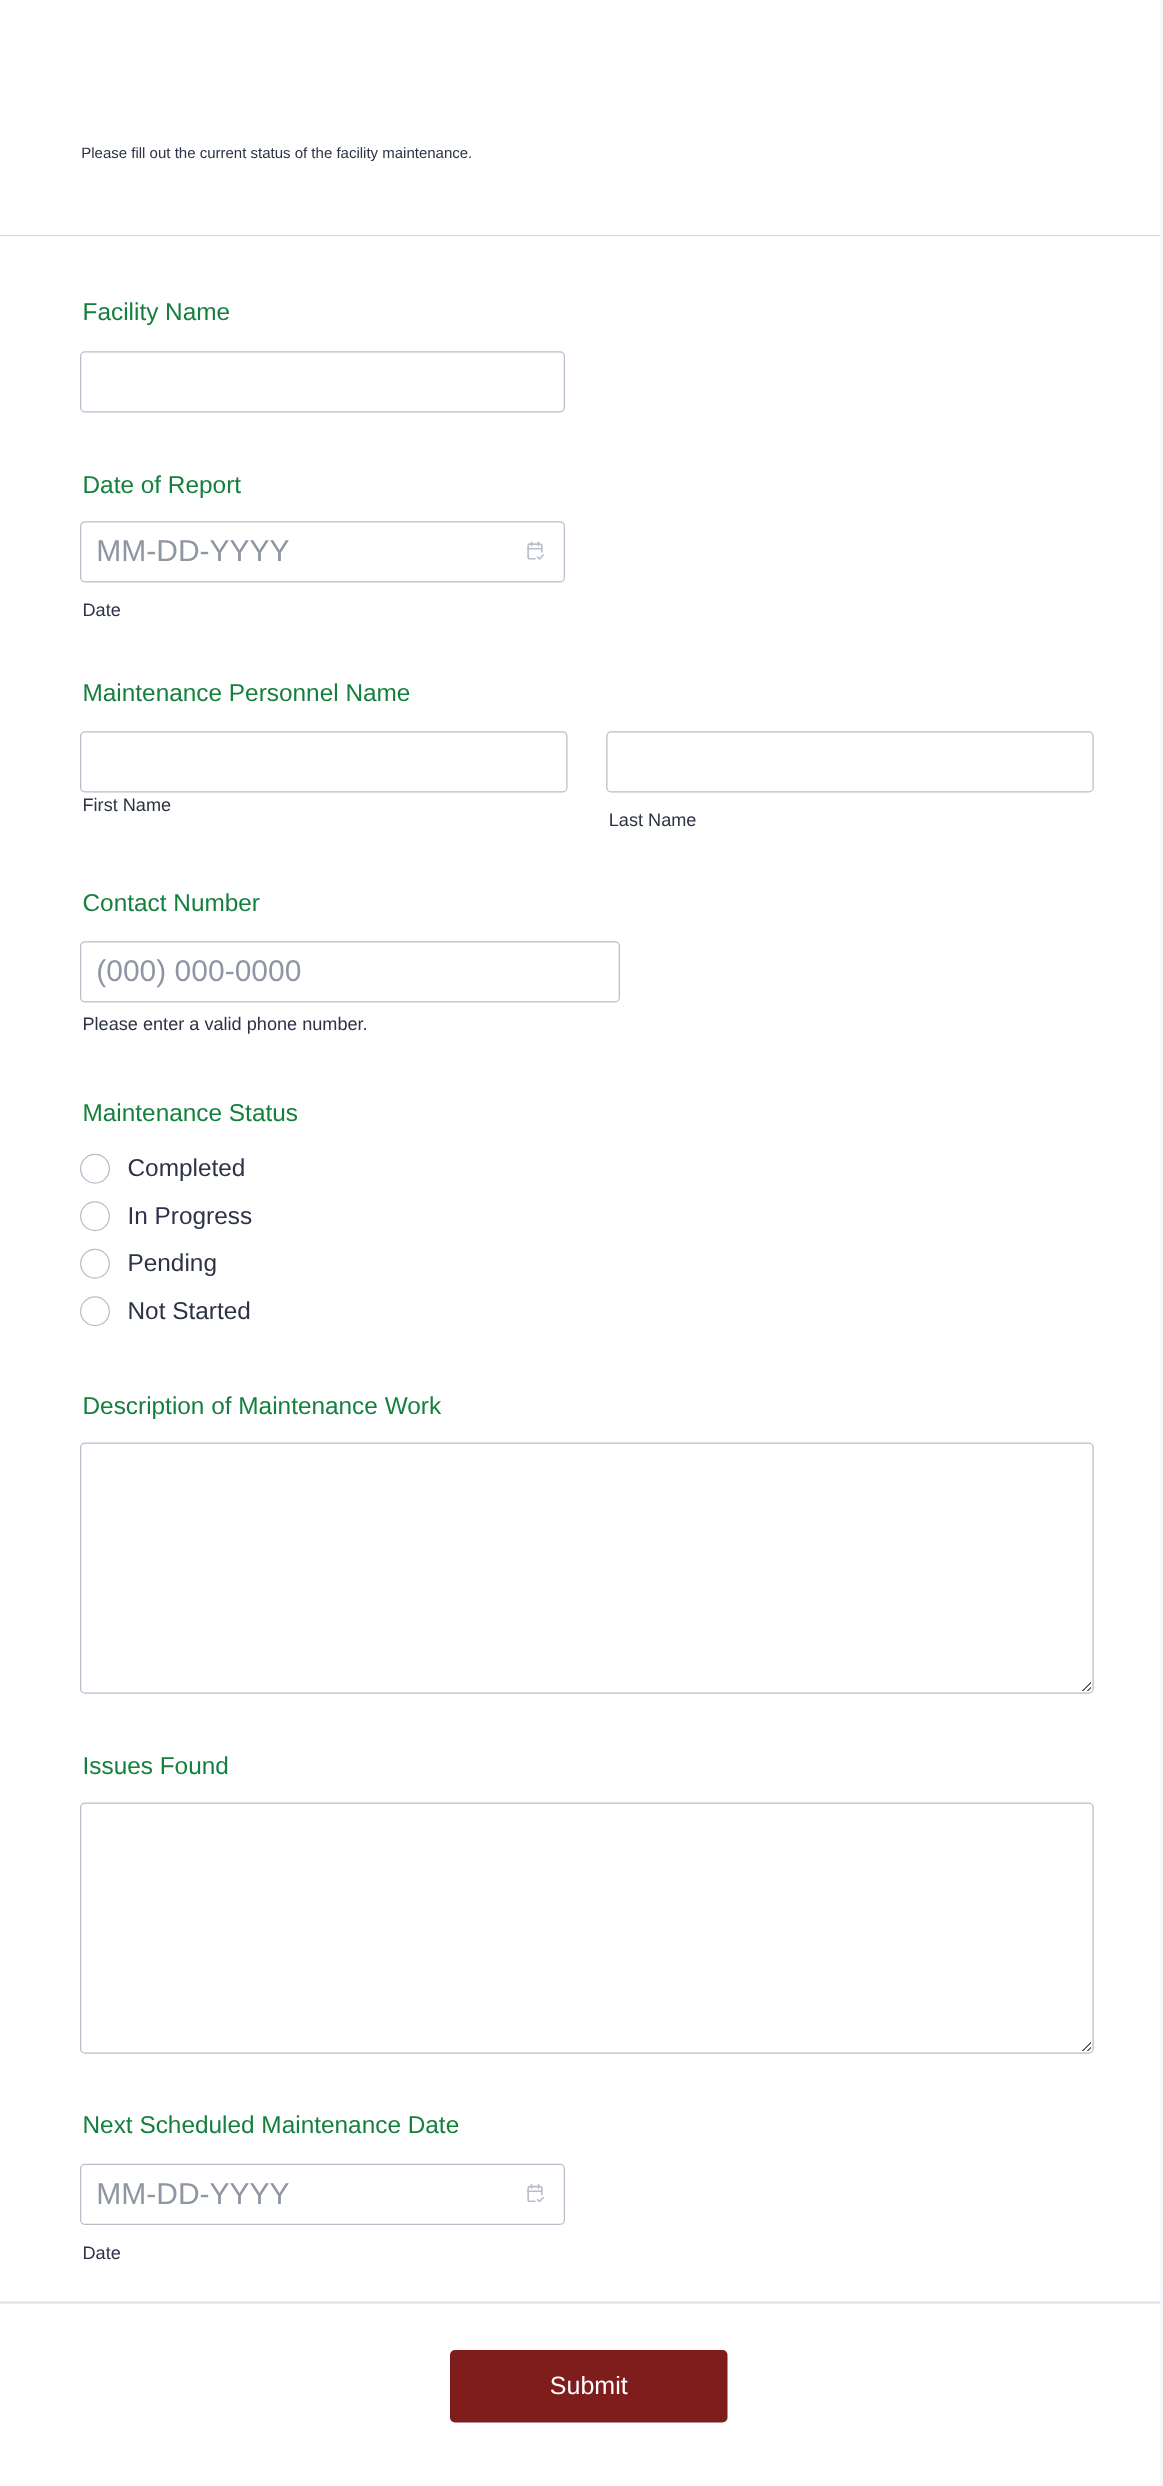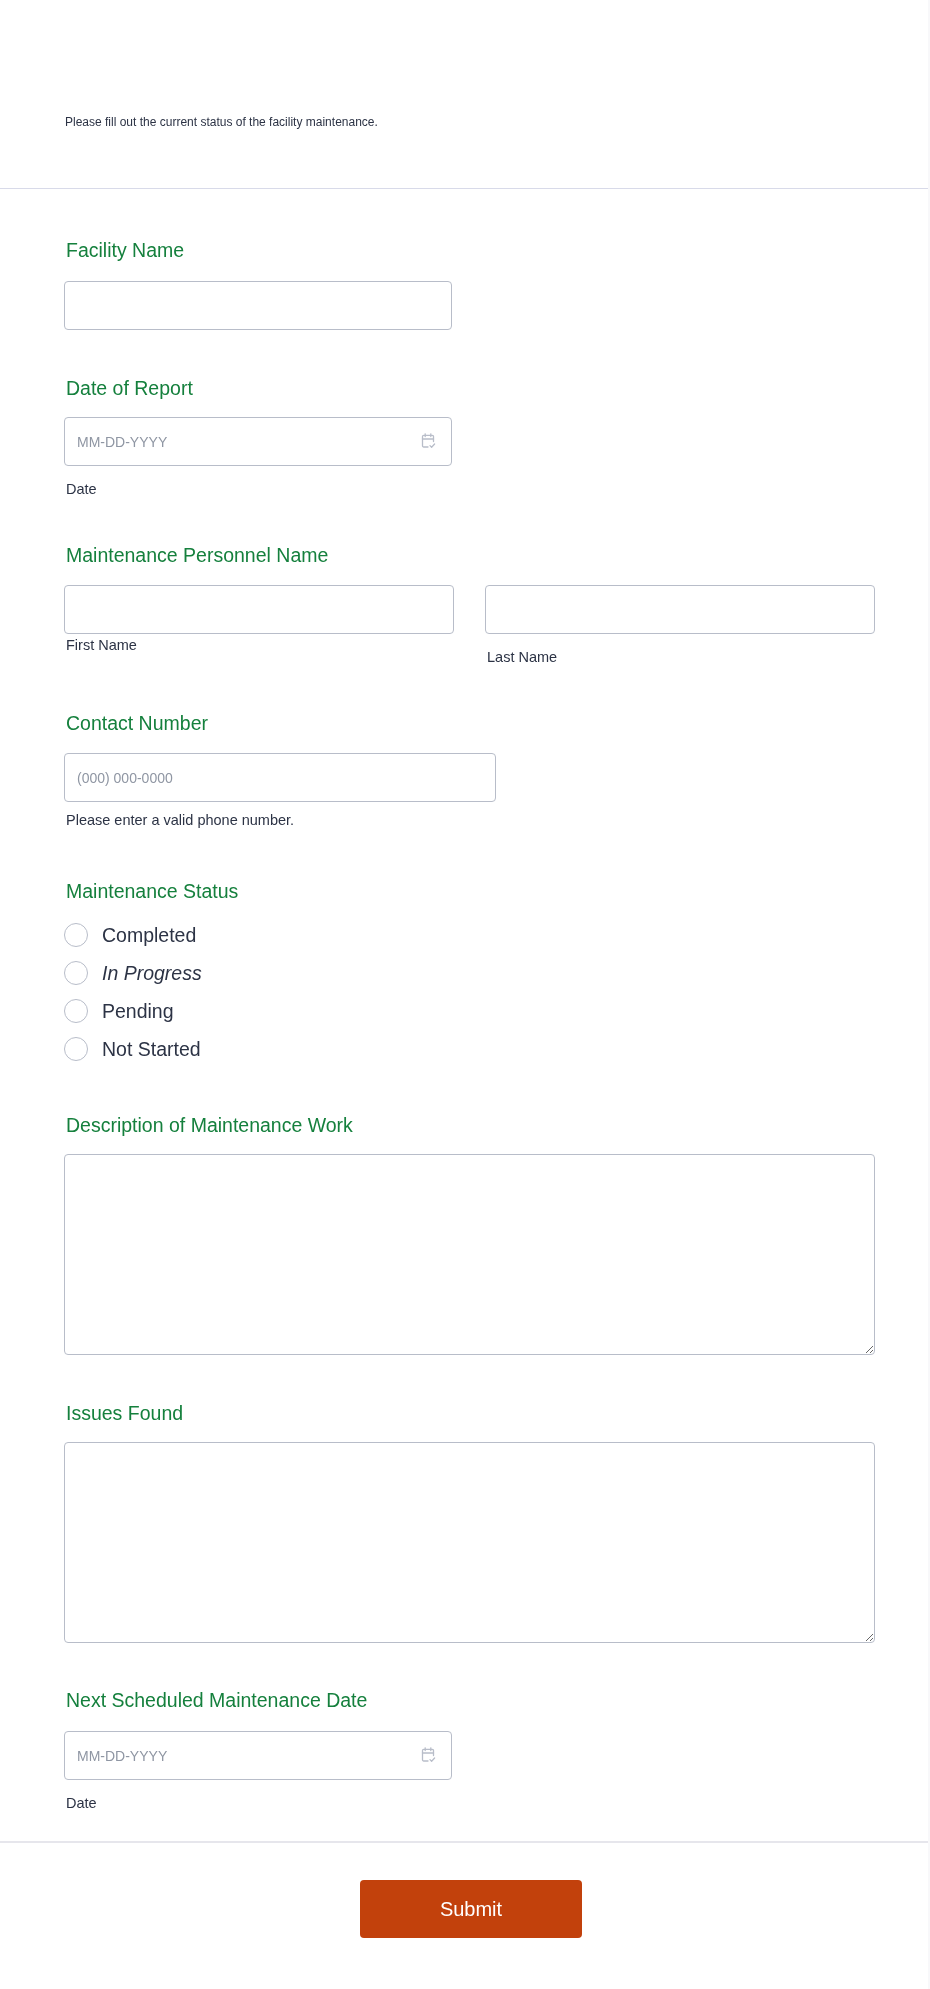--- a/index.html
+++ b/index.html
@@ -63,21 +63,21 @@
       color: #2c3345;
     }
     .input {
       box-sizing: border-box;
       border: 1px solid #b8bdc9;
       border-radius: 4px;
       background: #ffffff;
       height: 49px;
       padding: 0 12px;
       font-family: "Liberation Sans", "DejaVu Sans", sans-serif;
-      font-size: 14px;
+      font-size: 24px;
       color: #2c3345;
       outline: none;
       margin: 0;
     }
     .input::placeholder { color: #8f96a3; opacity: 1; }
     .textarea {
       box-sizing: border-box;
       border: 1px solid #b8bdc9;
       border-radius: 4px;
       background: #ffffff;
@@ -117,21 +117,21 @@
       white-space: nowrap;
       color: #2c3345;
     }
     .submit {
       left: 360px;
       top: 1880px;
       width: 222px;
       height: 58px;
       border: none;
       border-radius: 4px;
-      background: #c2410c;
+      background: #7f1d1d;
       color: #ffffff;
       font-family: "Liberation Sans", "DejaVu Sans", sans-serif;
       font-size: 20px;
       cursor: pointer;
       padding: 0;
     }
   </style>
 </head>
 <body>
 
@@ -165,21 +165,21 @@
   <div class="abs label" style="top:711px;">Contact Number</div>
   <input class="abs input" type="tel" style="left: 64px; top: 753px; width: 432px;" placeholder="(000) 000-0000">
   <div class="abs sublabel" style="left:66px; top:811px;">Please enter a valid phone number.</div>
 
   <div class="abs label" style="top:879px;">Maintenance Status</div>
 
   <div class="abs radio-row" style="top:922px;">
     <span class="radio-circle"></span>
     <span class="radio-label">Completed</span>
   </div>
-  <div class="abs radio-row" style="top:960px;font-style:italic;">
+  <div class="abs radio-row" style="top:960px;">
     <span class="radio-circle"></span>
     <span class="radio-label">In Progress</span>
   </div>
   <div class="abs radio-row" style="top:998px;">
     <span class="radio-circle"></span>
     <span class="radio-label">Pending</span>
   </div>
   <div class="abs radio-row" style="top:1036px;">
     <span class="radio-circle"></span>
     <span class="radio-label">Not Started</span>

